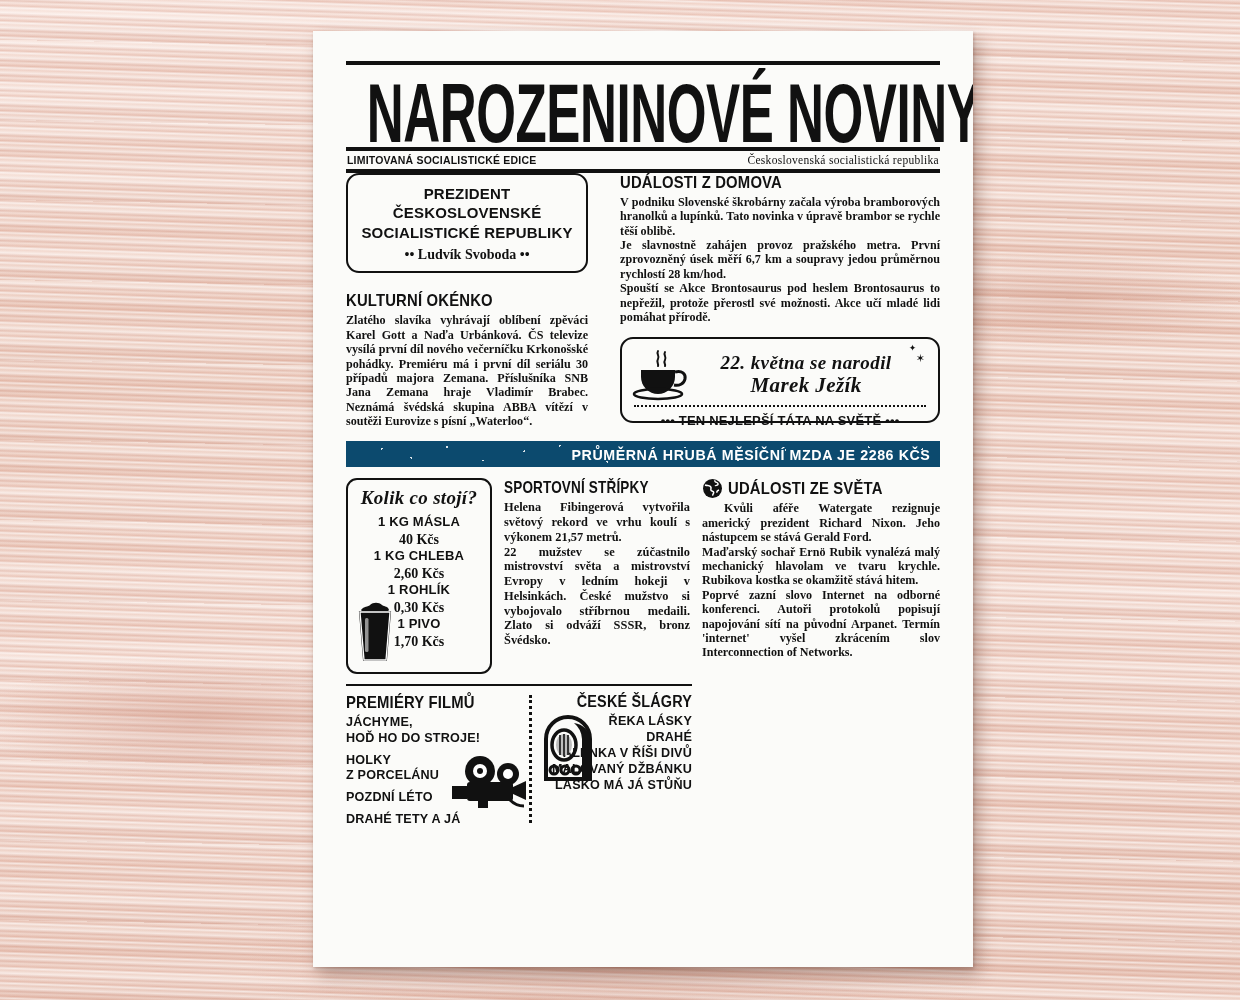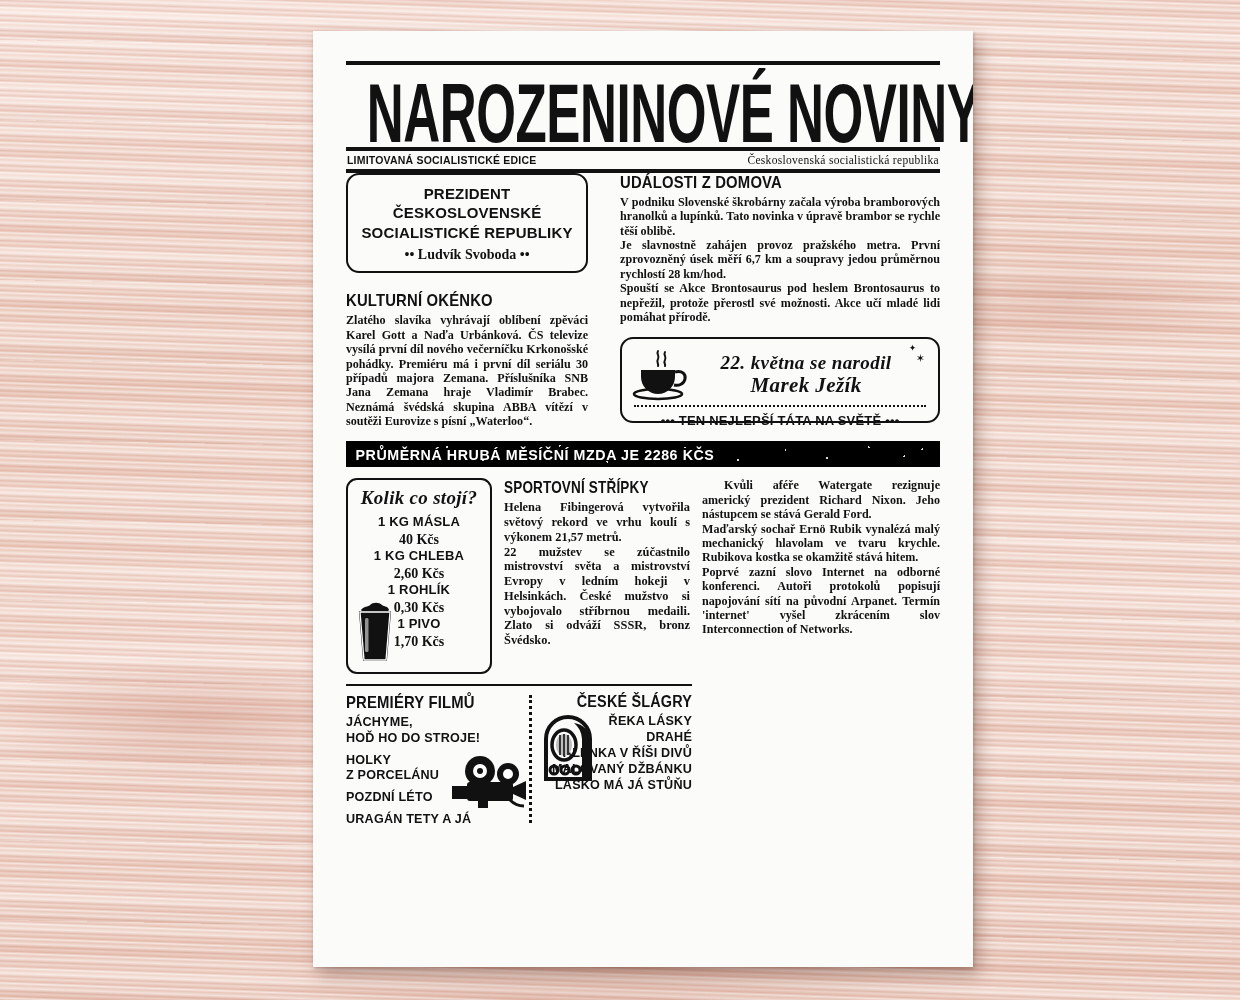--- a/index.html
+++ b/index.html
@@ -138,22 +138,22 @@
   #stars{position:absolute;right:12px;top:5px;font-size:9px;line-height:1;letter-spacing:1px;}
   #stars .s2{display:block;margin-left:7px;font-size:11px;}
   #birth-dots{
     border-top:2.5px dotted #111;margin:2px 2px 0 2px;padding-top:4px;
     text-align:center;
   }
   #birth-dots .t{font-weight:bold;font-size:13px;letter-spacing:0.2px;}
 
   
   #banner{
-    margin-top:13px;height:26px;background:#000000;color:#fff;
-    display:flex;align-items:center;justify-content:flex-start;
+    margin-top:13px;height:26px;background:#0c4a6e;color:#fff;
+    display:flex;align-items:center;justify-content:flex-end;
     font-weight:bold;font-size:15px;letter-spacing:0.6px;
     position:relative;overflow:hidden;
   }
   #banner .txt{transform:scaleX(0.95);position:relative;z-index:2;}
   #banner::before{
     content:"";position:absolute;inset:0;z-index:1;
     background-image:
       radial-gradient(circle 1px at 6% 30%,#fff 99%,transparent),
       radial-gradient(circle 1px at 11% 65%,#fff 99%,transparent),
       radial-gradient(circle 1px at 17% 22%,#fff 99%,transparent),
@@ -328,20 +328,31 @@
           <div class="head cond">SPORTOVNÍ STŘÍPKY</div>
           <div class="body-txt">
             <p>Helena Fibingerová vytvořila světový rekord ve vrhu koulí s výkonem 21,57 metrů.</p>
             <p>22 mužstev se zúčastnilo mistrovství světa a mistrovství Evropy v ledním hokeji v Helsinkách. České mužstvo si vybojovalo stříbrnou medaili. Zlato si odváží SSSR, bronz Švédsko.</p>
           </div>
         </div>
       </div>
 
       <div id="m-col3">
         <div id="world">
+          <div id="world-head">
+            <span id="globe">
+              <svg viewBox="0 0 21 21" width="21" height="21" aria-hidden="true">
+                <circle cx="10.5" cy="10.5" r="9.5" fill="#111"></circle>
+                <path d="M3 7c2.5 1 4 .2 5.5 1.6 1.5 1.4-.4 2.6.6 3.8 1 1.2 2.6.4 2.6 2 0 1.3-1.2 1.8-1 3.2" fill="none" stroke="#fff" stroke-width="1.5"></path>
+                <path d="M13 2.2c-.6 1.6.6 2 1.6 2.2 1 .2 2 1.4 1.2 2.4-.8 1-2.4.2-2.6 1.4" fill="none" stroke="#fff" stroke-width="1.4"></path>
+                <path d="M17 12c-1.2.4-2.4 1.6-2 2.8" fill="none" stroke="#fff" stroke-width="1.4"></path>
+              </svg>
+            </span>
+            <span class="head" style="margin:0">UDÁLOSTI ZE SVĚTA</span>
+          </div>
           <div class="body-txt">
             <p id="world-first">Kvůli aféře Watergate rezignuje americký prezident Richard Nixon. Jeho nástupcem se stává Gerald Ford.</p>
             <p>Maďarský sochař Ernö Rubik vynalézá malý mechanický hlavolam ve tvaru krychle. Rubikova kostka se okamžitě stává hitem.</p>
             <p>Poprvé zazní slovo Internet na odborné konferenci. Autoři protokolů popisují napojování sítí na původní Arpanet. Termín 'internet' vyšel zkrácením slov Interconnection of Networks.</p>
           </div>
         </div>
       </div>
     </div>
 
     <div id="bottom-wrap" style="width:346px;">
@@ -353,21 +364,21 @@
         <div id="b-col1">
           <div class="head">PREMIÉRY FILMŮ</div>
           <div class="film-line">JÁCHYME,</div>
           <div class="film-line">HOĎ HO DO STROJE!</div>
           <div class="film-gap"></div>
           <div class="film-line">HOLKY</div>
           <div class="film-line">Z PORCELÁNU</div>
           <div class="film-gap"></div>
           <div class="film-line">POZDNÍ LÉTO</div>
           <div class="film-gap"></div>
-          <div class="film-line">URAGÁN TETY A JÁ</div>
+          <div class="film-line">DRAHÉ TETY A JÁ</div>
 
           <div id="camera">
             <svg viewBox="0 0 82 60" width="82" height="60" aria-hidden="true">
               <circle cx="30" cy="18" r="15" fill="#111"></circle>
               <circle cx="30" cy="18" r="7" fill="#fff"></circle>
               <circle cx="30" cy="18" r="3" fill="#111"></circle>
               <circle cx="58" cy="21" r="11" fill="#111"></circle>
               <circle cx="58" cy="21" r="5" fill="#fff"></circle>
               <rect x="17" y="29" width="46" height="19" rx="3" fill="#111"></rect>
               <path d="M2 33h15v13H2z" fill="#111"></path>

